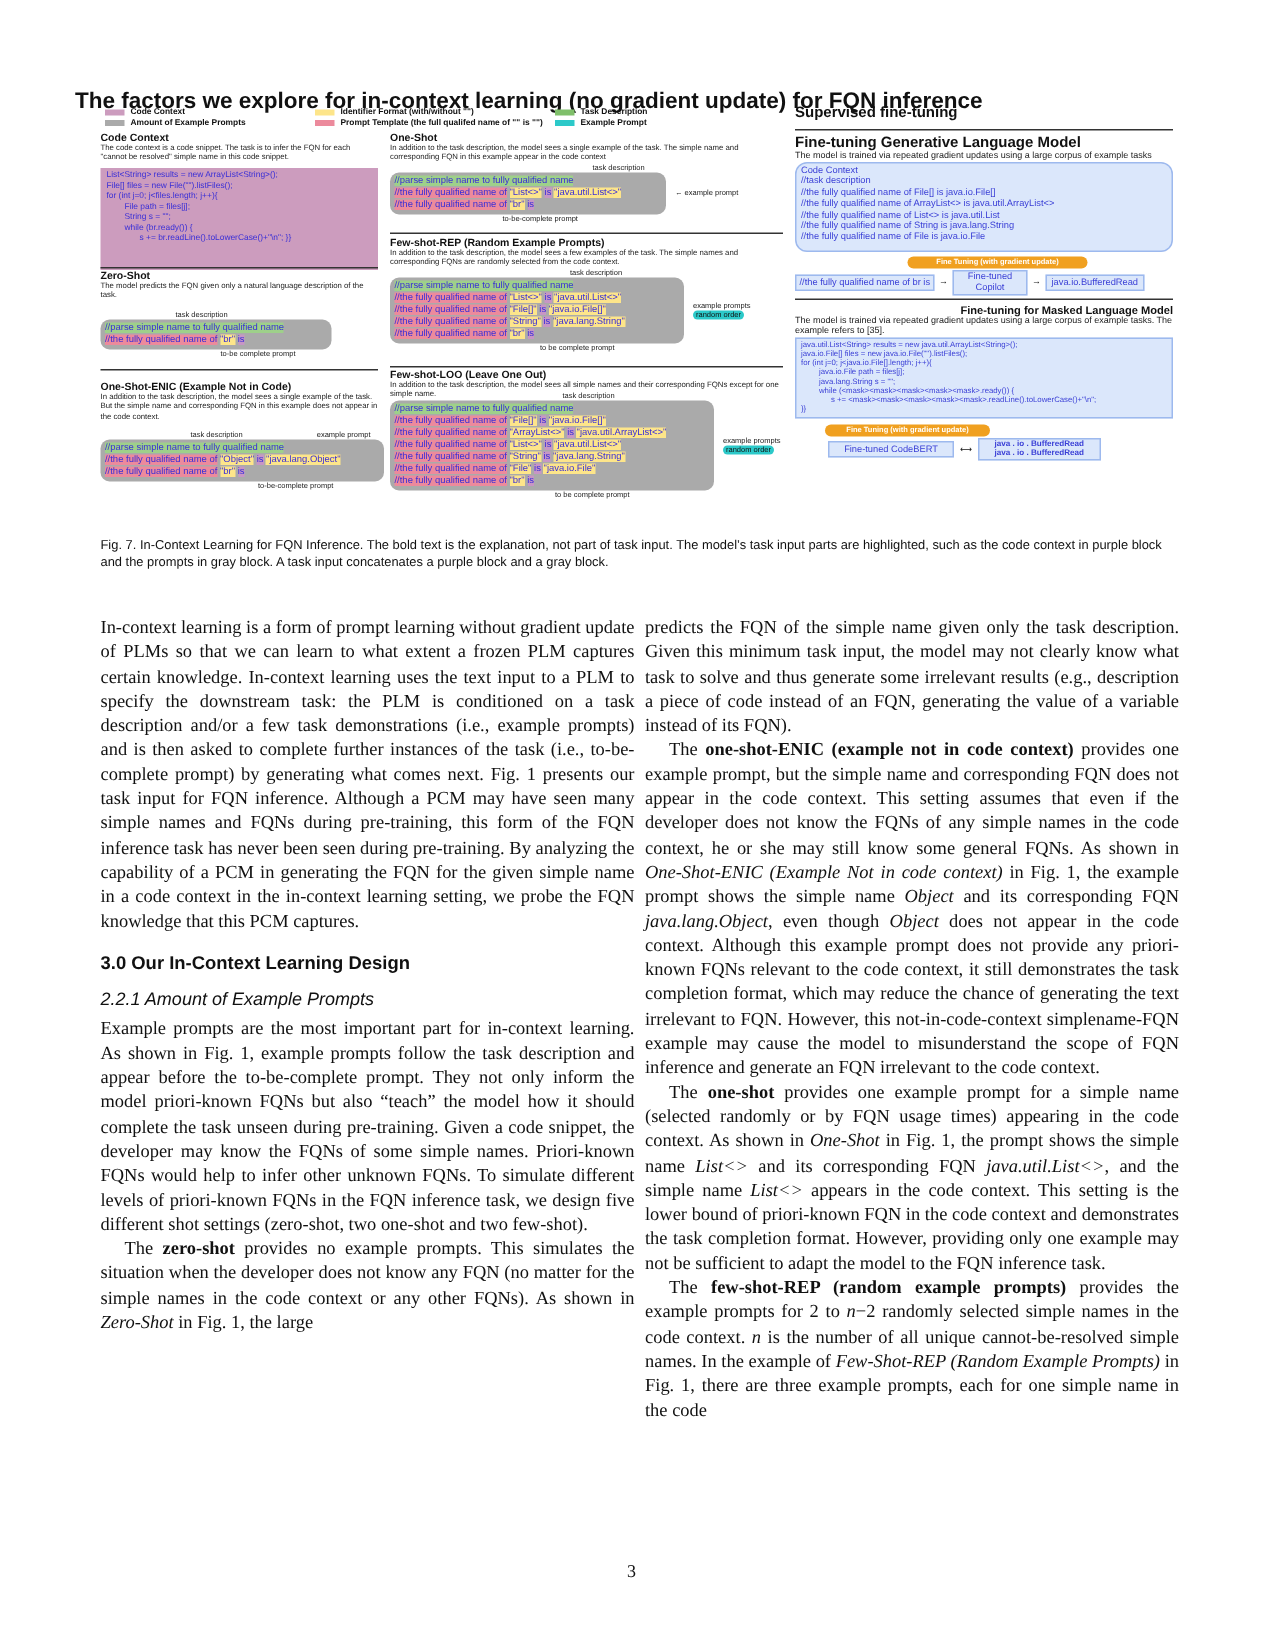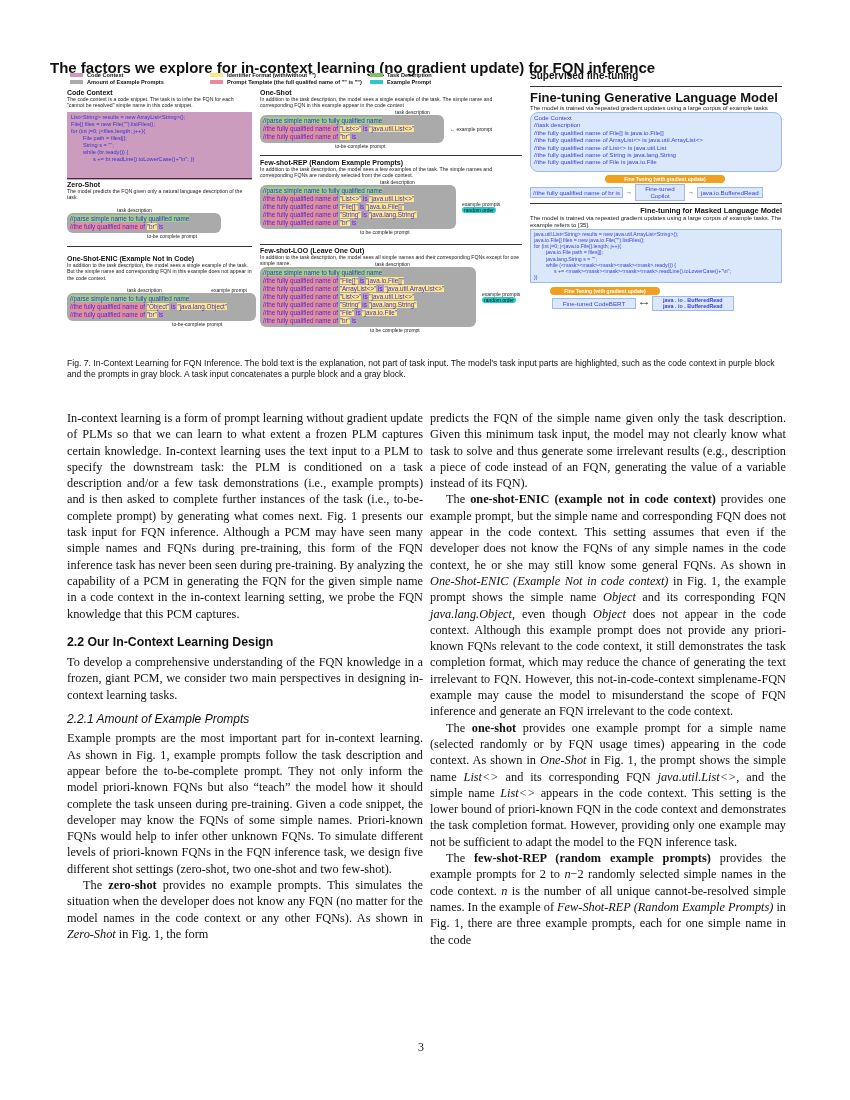--- a/index.html
+++ b/index.html
@@ -162,21 +162,21 @@
       <div class="note">example prompts</div>
       <div class="note"><span class="teal">random order</span></div>
     </div>
   </div>
   <div class="note" style="margin-left:110px;">to be complete prompt</div>
 </div>
 
 <div class="abs sans" style="left:530px;top:70px;width:252px;">
   <div class="sect-title" style="font-size:10px;">Supervised fine-tuning</div>
   <div class="hr" style="margin:5px 0 3px 0;"></div>
-  <div class="sect-title" style="font-size:13px;">Fine-tuning Generative Language Model</div>
+  <div class="sect-title" style="font-size:10px;">Fine-tuning Generative Language Model</div>
   <div class="sect-desc" style="font-size:6px;line-height:7px;">The model is trained via repeated gradient updates using a large corpus of example tasks</div>
   <div class="bluebox" style="border-radius:8px;padding:1px 3px;height:56px;">
     <div>Code Context</div>
     <div>//task description</div>
     <div>//the fully qualified name of File[] is java.io.File[]</div>
     <div>//the fully qualified name of ArrayList&lt;&gt; is java.util.ArrayList&lt;&gt;</div>
     <div>//the fully qualified name of List&lt;&gt; is java.util.List</div>
     <div>//the fully qualified name of String is java.lang.String</div>
     <div>//the fully qualified name of File is java.io.File</div>
   </div>
@@ -209,25 +209,24 @@
       <div>java . io . BufferedRead</div>
       <div>java . io . BufferedRead</div>
     </div>
   </div>
 </div>
 
 <div class="abs caption">Fig. 7.  In-Context Learning for FQN Inference. The bold text is the explanation, not part of task input. The model’s task input parts are highlighted, such as the code context in purple block and the prompts in gray block. A task input concatenates a purple block and a gray block.</div>
 
 <div class="abs col" style="left:67px;top:410px;width:356px;">
   <p>In-context learning is a form of prompt learning without gradient update of PLMs so that we can learn to what extent a frozen PLM captures certain knowledge. In-context learning uses the text input to a PLM to specify the downstream task: the PLM is conditioned on a task description and/or a few task demonstrations (i.e., example prompts) and is then asked to complete further instances of the task (i.e., to-be-complete prompt) by generating what comes next. Fig. 1 presents our task input for FQN inference. Although a PCM may have seen many simple names and FQNs during pre-training, this form of the FQN inference task has never been seen during pre-training. By analyzing the capability of a PCM in generating the FQN for the given simple name in a code context in the in-context learning setting, we probe the FQN knowledge that this PCM captures.</p>
-  <div class="h2">2.2    Our In-Context Learning Design</div>
-  <p>To develop a comprehensive understanding of the FQN knowledge in a frozen, giant PCM, we consider two main perspectives in designing in-context learning tasks.</p>
+  <div class="h2">3.0    Our In-Context Learning Design</div>
   <div class="h3" style="margin-top:8px;">2.2.1    Amount of Example Prompts</div>
   <p>Example prompts are the most important part for in-context learning. As shown in Fig. 1, example prompts follow the task description and appear before the to-be-complete prompt. They not only inform the model priori-known FQNs but also “teach” the model how it should complete the task unseen during pre-training. Given a code snippet, the developer may know the FQNs of some simple names. Priori-known FQNs would help to infer other unknown FQNs. To simulate different levels of priori-known FQNs in the FQN inference task, we design five different shot settings (zero-shot, two one-shot and two few-shot).</p>
-  <p class="ind"><span>The </span><b>zero-shot</b><span> provides no example prompts. This simulates the situation when the developer does not know any FQN (no matter for the model names in the code context or any other FQNs). As shown in </span><i>Zero-Shot</i><span> in Fig. 1, the form</span></p>
+  <p class="ind"><span>The </span><b>zero-shot</b><span> provides no example prompts. This simulates the situation when the developer does not know any FQN (no matter for the simple names in the code context or any other FQNs). As shown in </span><i>Zero-Shot</i><span> in Fig. 1, the large</span></p>
 </div>
 
 <div class="abs col" style="left:430px;top:410px;width:356px;">
   <p>predicts the FQN of the simple name given only the task description. Given this minimum task input, the model may not clearly know what task to solve and thus generate some irrelevant results (e.g., description a piece of code instead of an FQN, generating the value of a variable instead of its FQN).</p>
   <p class="ind"><span>The </span><b>one-shot-ENIC (example not in code context)</b><span> provides one example prompt, but the simple name and corresponding FQN does not appear in the code context. This setting assumes that even if the developer does not know the FQNs of any simple names in the code context, he or she may still know some general FQNs. As shown in </span><i>One-Shot-ENIC (Example Not in code context)</i><span> in Fig. 1, the example prompt shows the simple name </span><i>Object</i><span> and its corresponding FQN </span><i>java.lang.Object</i><span>, even though </span><i>Object</i><span> does not appear in the code context. Although this example prompt does not provide any priori-known FQNs relevant to the code context, it still demonstrates the task completion format, which may reduce the chance of generating the text irrelevant to FQN. However, this not-in-code-context simplename-FQN example may cause the model to misunderstand the scope of FQN inference and generate an FQN irrelevant to the code context.</span></p>
   <p class="ind"><span>The </span><b>one-shot</b><span> provides one example prompt for a simple name (selected randomly or by FQN usage times) appearing in the code context. As shown in </span><i>One-Shot</i><span> in Fig. 1, the prompt shows the simple name </span><i>List&lt;&gt;</i><span> and its corresponding FQN </span><i>java.util.List&lt;&gt;</i><span>, and the simple name </span><i>List&lt;&gt;</i><span> appears in the code context. This setting is the lower bound of priori-known FQN in the code context and demonstrates the task completion format. However, providing only one example may not be sufficient to adapt the model to the FQN inference task.</span></p>
   <p class="ind"><span>The </span><b>few-shot-REP (random example prompts)</b><span> provides the example prompts for 2 to </span><i>n</i><span>−2 randomly selected simple names in the code context. </span><i>n</i><span> is the number of all unique cannot-be-resolved simple names. In the example of </span><i>Few-Shot-REP (Random Example Prompts)</i><span> in Fig. 1, there are three example prompts, each for one simple name in the code</span></p>
 </div>
 
 <div class="abs pnum">3</div>

